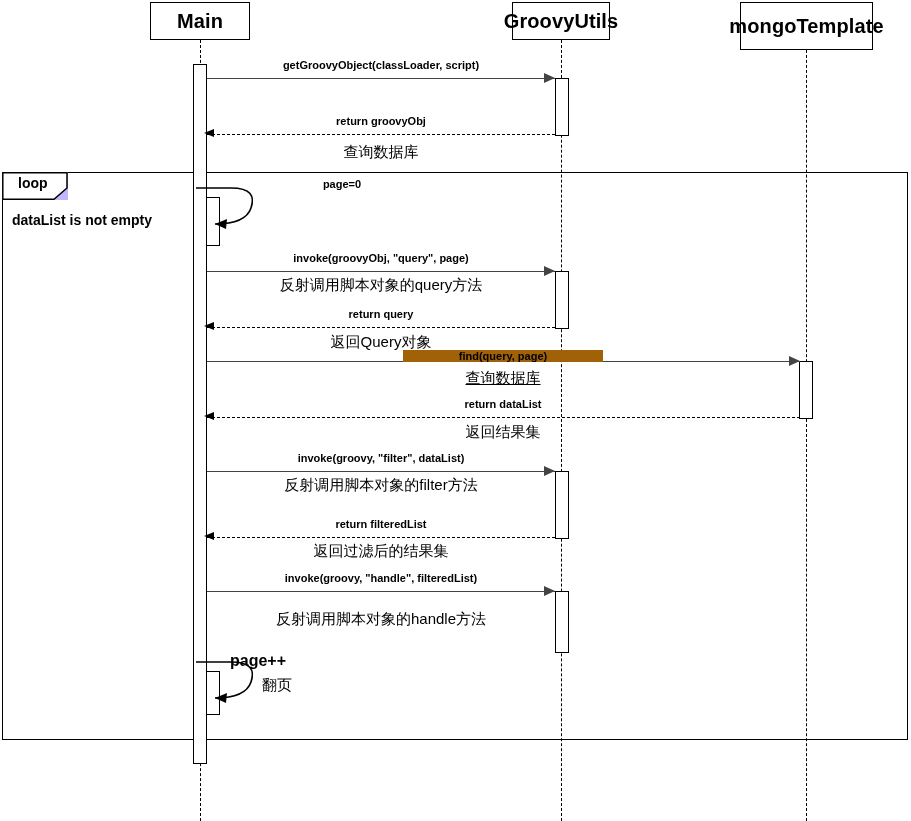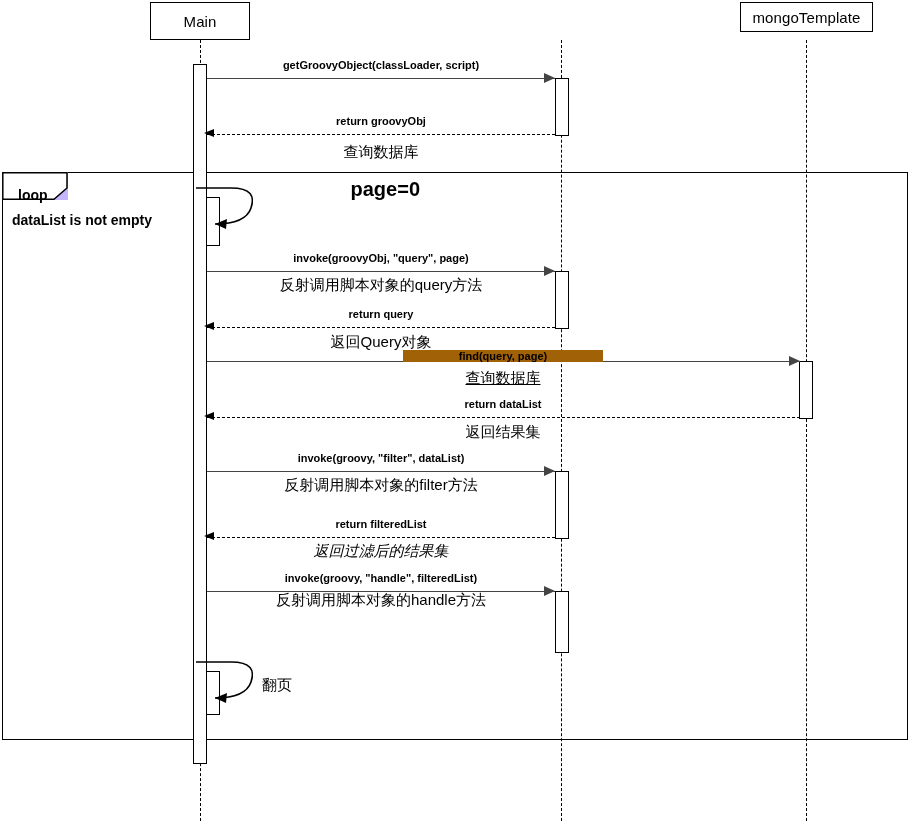--- a/index.html
+++ b/index.html
@@ -19,22 +19,22 @@
   }
   
   .participant {
     position: absolute;
     box-sizing: border-box;
     border: 1.6px solid #000000;
     background: #ffffff;
     display: flex;
     align-items: center;
     justify-content: center;
-    font-size: 15px;
-    font-weight: normal;
+    font-size: 20px;
+    font-weight: bold;
     color: #000000;
     letter-spacing: 0.1px;
     z-index: 6;
   }
   
   .lifeline {
     position: absolute;
     width: 0;
     border-left: 1.4px dashed #000000;
     z-index: 1;
@@ -55,21 +55,21 @@
     background: transparent;
     z-index: 2;
   }
   .fragment-tag {
     position: absolute;
     box-sizing: border-box;
     background: #c4b5fd;
     font-size: 14px;
     font-weight: bold;
     color: #000000;
-    padding: 12px 14px 2px 10px;
+    padding: 0 14px 2px 10px;
     z-index: 3;
   }
   .fragment-tag .tag-shape {
     position: absolute;
     left: 0; top: 0;
     width: 100%; height: 100%;
     z-index: -1;
   }
   .fragment-cond {
     position: absolute;
@@ -128,22 +128,25 @@
 </style>
 </head>
 <body>
 
 <div id="canvas">
 
   <div class="participant" style="left:150px; top:2px; width:100px; height:38px;">
     <span>Main</span>
   </div>
 
-
-  <div class="participant" style="left:740px; top:2px; width:133px; height:30px;justify-content:center;">
+  <div class="participant" style="left:512px; top:2px; width:98px; height:38px;">
+    <span>GroovyUtils</span>
+  </div>
+
+  <div class="participant" style="left:740px; top:2px; width:133px; height:48px;justify-content:center;">
     <span>mongoTemplate</span>
   </div>
 
   <div class="lifeline" style="left:200px; top:40px; height:781px;"></div>
   <div class="lifeline" style="left:561px; top:40px; height:781px;"></div>
   <div class="lifeline" style="left:806px; top:40px; height:781px;"></div>
 
   <div class="fragment" style="left:2px; top:172px; width:906px; height:568px;"></div>
 
   <div class="fragment-tag" style="left:2px; top:172px; width:66px; height:28px;">
@@ -173,21 +176,21 @@
 
   <div class="msg-line dashed" style="left:207px; top:134px; width:348px;"></div>
   <div class="arrowhead left-open" style="left:204px; top:129px;"></div>
   <div class="msg-label" style="left:181px; top:115px; width:400px;">return groovyObj</div>
   <div class="msg-label cn" style="left:181px; top:143px; width:400px;">查询数据库</div>
 
   <svg class="self-msg-svg" style="left:193px; top:178px; width:90px; height:60px;" viewBox="0 0 90 60">
     <path d="M3,10 L38,10 C58,10 62,18 58,30 C54,42 40,46 22,46" fill="none" stroke="#000000" stroke-width="1.6"></path>
     <path d="M22,46 L34,41 L33,51 Z" fill="#000000"></path>
   </svg>
-  <div class="msg-label" style="left:220px; top:178px; text-align:right; width:200px; font-size:20px;">page=0</div>
+  <div class="msg-label" style="left:242px; top:178px; text-align:center; width:200px; font-size:11px;">page=0</div>
 
   <div class="msg-line solid" style="left:207px; top:271px; width:348px;"></div>
   <div class="arrowhead right-filled" style="left:544px; top:266px;"></div>
   <div class="msg-label" style="left:181px; top:252px; width:400px;">invoke(groovyObj, "query", page)</div>
   <div class="msg-label cn" style="left:181px; top:276px; width:400px;">反射调用脚本对象的query方法</div>
 
   <div class="msg-line dashed" style="left:207px; top:327px; width:348px;"></div>
   <div class="arrowhead left-open" style="left:204px; top:322px;"></div>
   <div class="msg-label" style="left:181px; top:308px; width:400px;">return query</div>
   <div class="msg-label cn" style="left:181px; top:333px; width:400px;">返回Query对象</div>
@@ -203,26 +206,27 @@
   <div class="msg-label cn" style="left:403px; top:423px; width:200px;">返回结果集</div>
 
   <div class="msg-line solid" style="left:207px; top:471px; width:348px;"></div>
   <div class="arrowhead right-filled" style="left:544px; top:466px;"></div>
   <div class="msg-label" style="left:181px; top:452px; width:400px;">invoke(groovy, "filter", dataList)</div>
   <div class="msg-label cn" style="left:181px; top:476px; width:400px;">反射调用脚本对象的filter方法</div>
 
   <div class="msg-line dashed" style="left:207px; top:537px; width:348px;"></div>
   <div class="arrowhead left-open" style="left:204px; top:532px;"></div>
   <div class="msg-label" style="left:181px; top:518px; width:400px;">return filteredList</div>
-  <div class="msg-label cn" style="left:181px; top:542px; width:400px;font-style:italic;">返回过滤后的结果集</div>
+  <div class="msg-label cn" style="left:181px; top:542px; width:400px;">返回过滤后的结果集</div>
 
   <div class="msg-line solid" style="left:207px; top:591px; width:348px;"></div>
   <div class="arrowhead right-filled" style="left:544px; top:586px;"></div>
   <div class="msg-label" style="left:181px; top:572px; width:400px;">invoke(groovy, "handle", filteredList)</div>
-  <div class="msg-label cn" style="left:181px; top:591px; width:400px;">反射调用脚本对象的handle方法</div>
+  <div class="msg-label cn" style="left:181px; top:610px; width:400px;">反射调用脚本对象的handle方法</div>
 
   <svg class="self-msg-svg" style="left:193px; top:652px; width:90px; height:60px;" viewBox="0 0 90 60">
     <path d="M3,10 L38,10 C58,10 62,18 58,30 C54,42 40,46 22,46" fill="none" stroke="#000000" stroke-width="1.6"></path>
     <path d="M22,46 L34,41 L33,51 Z" fill="#000000"></path>
   </svg>
+  <div class="msg-label" style="left:230px; top:652px; text-align:left; width:200px; font-size:16px;">page++</div>
   <div class="msg-label cn" style="left:262px; top:676px; text-align:left; width:200px;">翻页</div>
 
 </div>
 
 </body></html>

